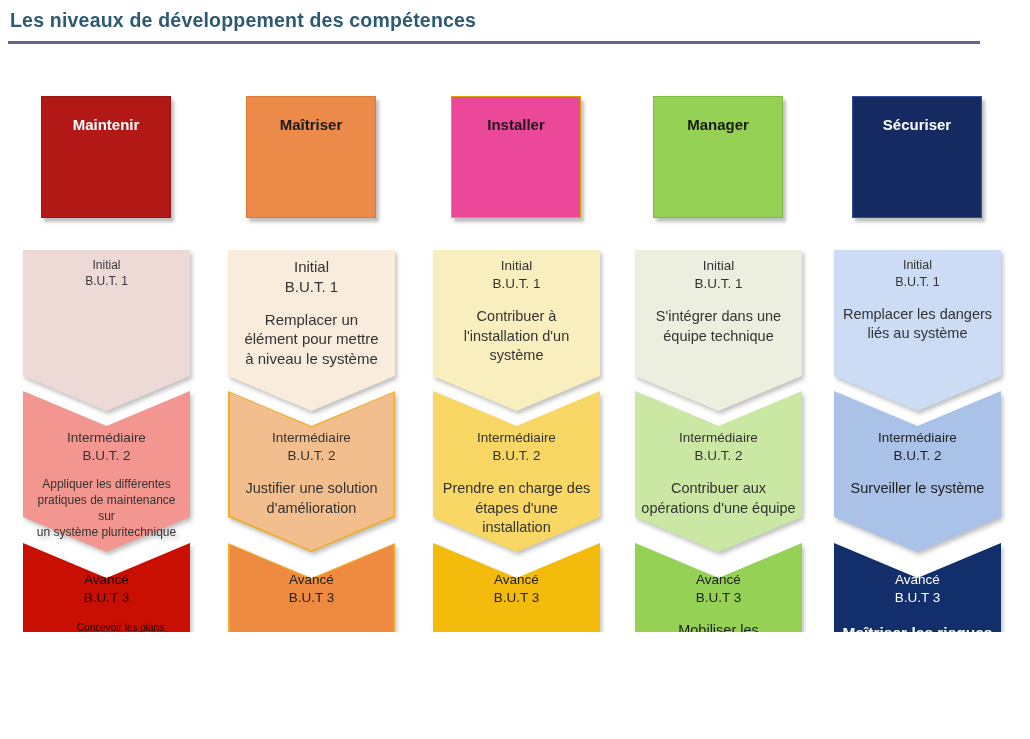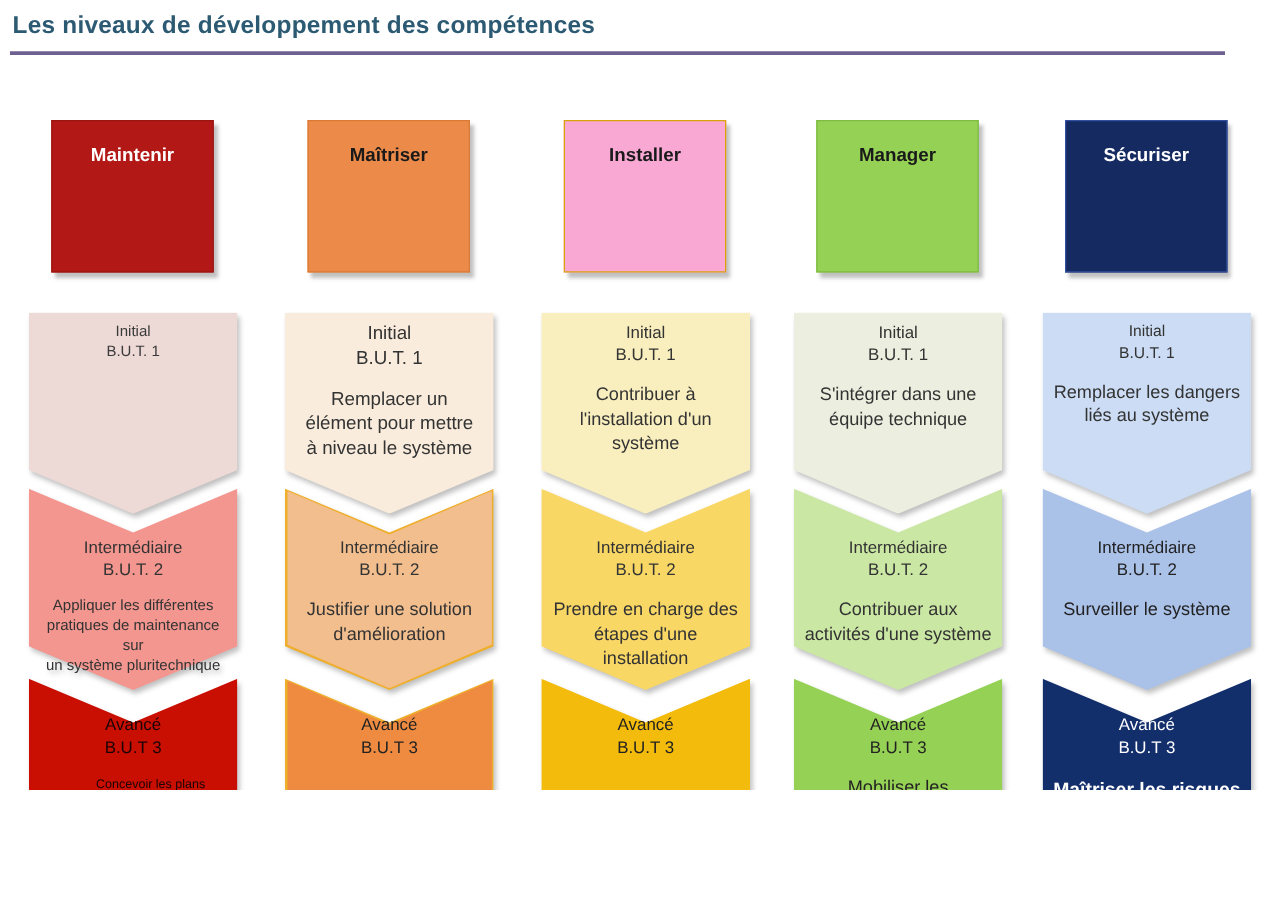--- a/index.html
+++ b/index.html
@@ -137,21 +137,21 @@
         <div class="head">
           <div>Avancé</div>
           <div>B.U.T 3</div>
         </div>
         <div class="desc"></div>
       </div>
     </div>
   </div>
 
   <div class="col c2" style="left:433px">
-    <div class="header" style="background-color: #f9a8d4; color: rgb(26, 26, 26); border: 1px solid rgb(217, 162, 8);">
+    <div class="header" style="background-color: #ec4899; color: rgb(26, 26, 26); border: 1px solid rgb(217, 162, 8);">
       <span>Installer</span>
     </div>
     <div class="chev chev1">
       <div class="layer outer flatclip" style="background-color: rgb(249, 239, 190);"></div>
       <div class="layer inner flatclip" style="background-color: rgb(249, 239, 190);"></div>
       <div class="content" style="color: rgb(51, 51, 51);">
         <div class="head">
           <div>Initial</div>
           <div>B.U.T. 1</div>
         </div>
@@ -203,21 +203,21 @@
     </div>
     <div class="chev chev2">
       <div class="layer outer notchclip" style="background-color: rgb(202, 231, 164);"></div>
       <div class="layer inner notchclip" style="background-color: rgb(202, 231, 164);"></div>
       <div class="content" style="color: rgb(51, 51, 51);">
         <div class="head">
           <div>Intermédiaire</div>
           <div>B.U.T. 2</div>
         </div>
         <div class="desc">Contribuer aux
-activités d'une système</div>
+opérations d'une équipe</div>
       </div>
     </div>
     <div class="chev chev3">
       <div class="layer outer notchclip" style="background-color: rgb(149, 209, 84);"></div>
       <div class="layer inner notchclip" style="background-color: rgb(149, 209, 84);"></div>
       <div class="content" style="color: rgb(34, 34, 34);">
         <div class="head">
           <div>Avancé</div>
           <div>B.U.T 3</div>
         </div>

